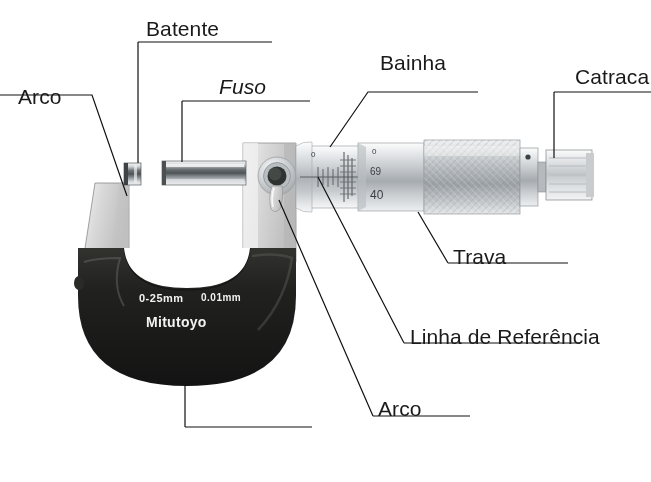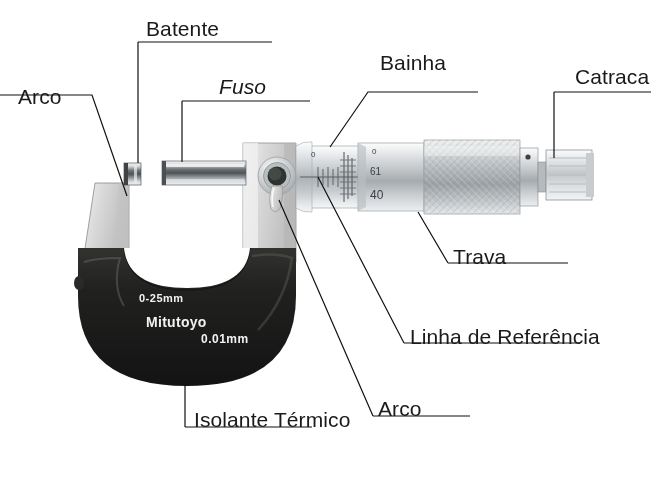--- a/index.html
+++ b/index.html
@@ -271,24 +271,23 @@
   </svg>
 
   <div class="callout-label" style="left:18px; top:86px;text-align:right;">Arco</div>
   <div class="callout-label" style="left:146px; top:18px;">Batente</div>
   <div class="callout-label" style="left:219px; top:76px;font-style:italic;">Fuso</div>
   <div class="callout-label" style="left:380px; top:52px;">Bainha</div>
   <div class="callout-label" style="left:564px; top:66px;margin-left:11px;">Catraca</div>
   <div class="callout-label" style="left:453px; top:246px;">Trava</div>
   <div class="callout-label" style="left:410px; top:326px;">Linha de Referência</div>
   <div class="callout-label" style="left:378px; top:398px;">Arco</div>
-  <div class="callout-label" style="left:194px; top:409px;">Isolante Térmico</div>
 
   <div class="scale-num" style="left:311px; top:151px; font-size:8px;">0</div>
   <div class="scale-num" style="left:372px; top:148px; font-size:8px;">0</div>
-  <div class="scale-num" style="left:370px; top:167px; font-size:10px;">61</div>
+  <div class="scale-num" style="left:370px; top:167px; font-size:10px;">69</div>
   <div class="scale-num" style="left:370px; top:189px; font-size:12px;">40</div>
 
   <div class="frame-text" style="left:139px; top:293px; font-size:11px; letter-spacing:0.5px;">0-25mm</div>
-  <div class="frame-text" style="left:201px; top:293px; font-size:12px; letter-spacing:0.5px;margin-top:40px;">0.01mm</div>
+  <div class="frame-text" style="left:201px; top:293px; font-size:10px; letter-spacing:0.5px;">0.01mm</div>
   <div class="frame-text" style="left:146px; top:315px; font-size:14px; letter-spacing:0.3px;">Mitutoyo</div>
 
 </div>
 
 </body></html>

